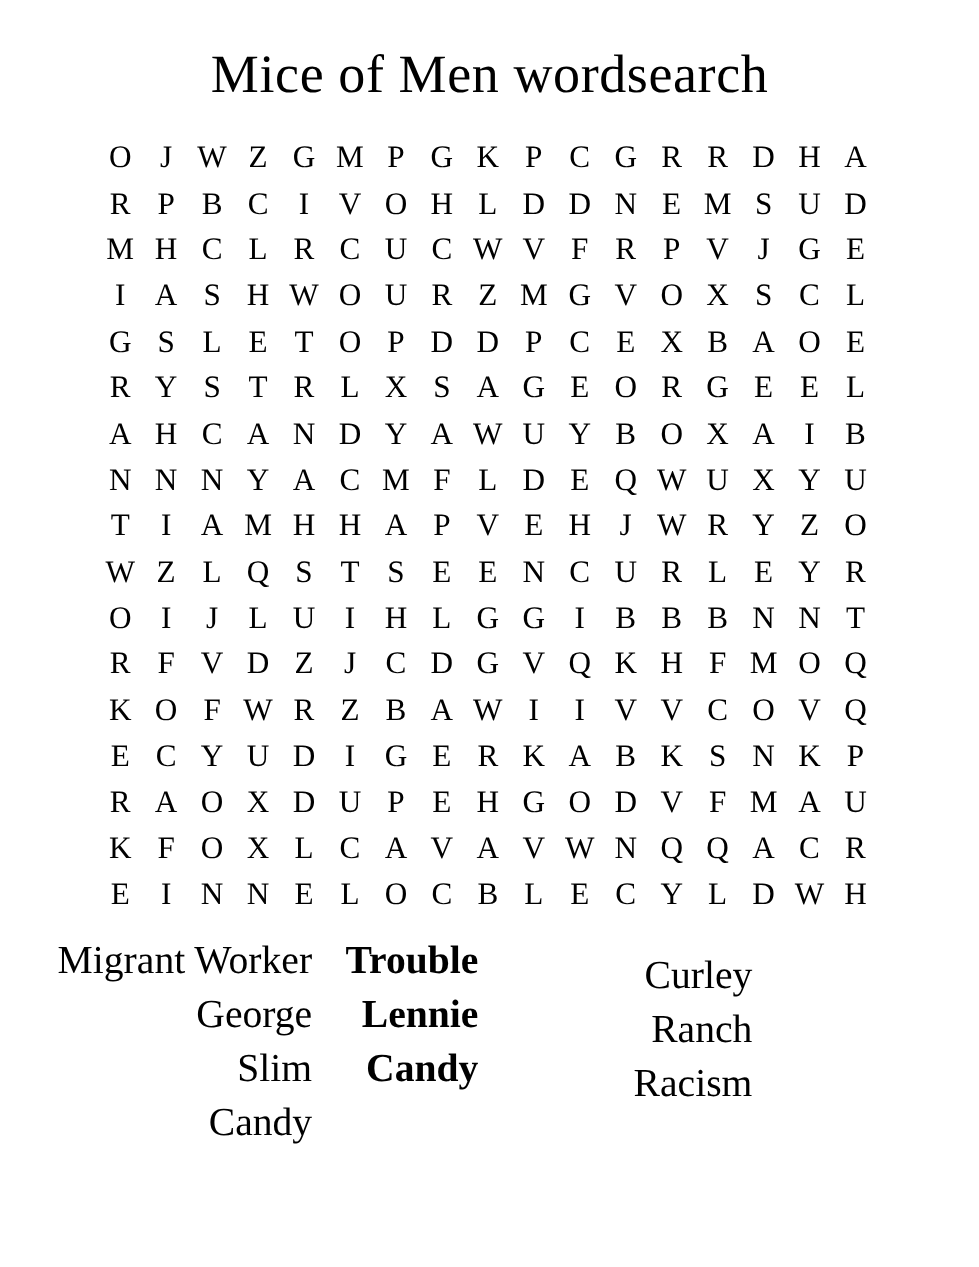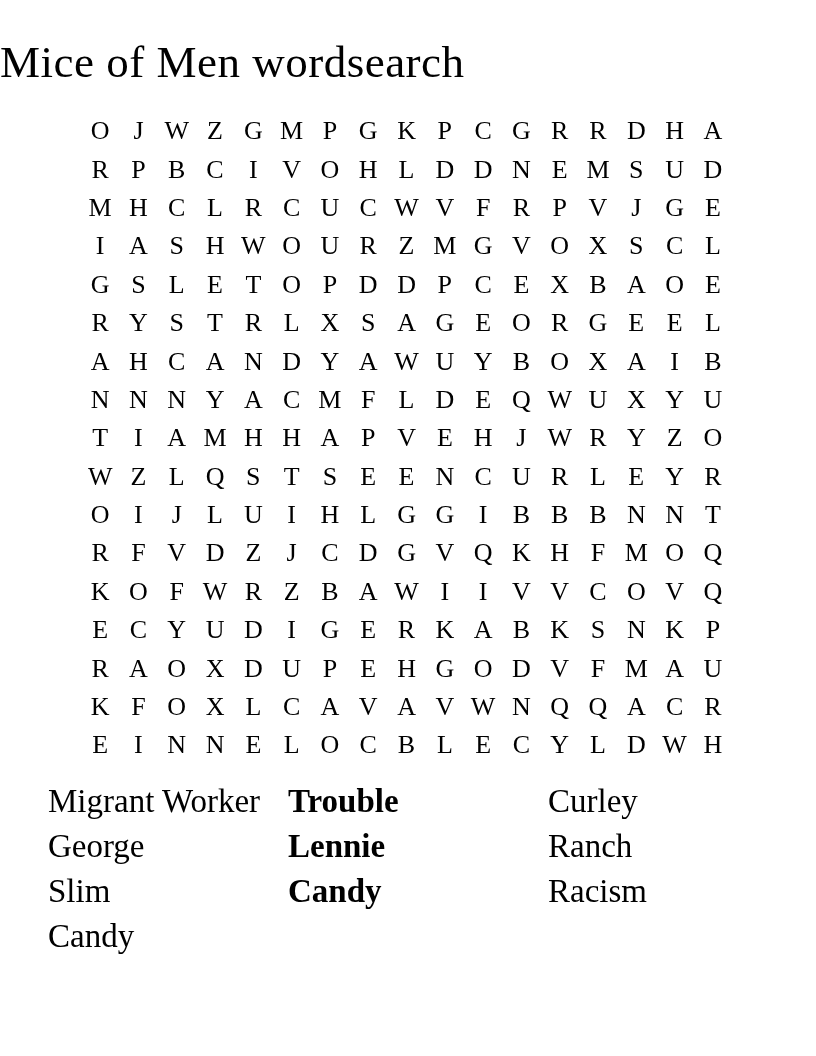--- a/index.html
+++ b/index.html
@@ -14,21 +14,21 @@
     color: #000000;
     font-family: "Liberation Serif", serif;
     overflow: hidden;
   }
   .title {
     position: absolute;
     top: 36px;
     left: 0;
     width: 100%;
     margin: 0;
-    text-align: left;
+    text-align: center;
     font-size: 45px;
     font-weight: 400;
     letter-spacing: 0.5px;
   }
   .grid {
     position: absolute;
     left: 81px;
     top: 112px;
     display: grid;
     grid-template-columns: repeat(17, 38.3px);
@@ -46,25 +46,26 @@
     top: 779px;
     left: 0;
     width: 100%;
   }
   .wordcol {
     position: absolute;
     top: 0;
   }
   .wordcol-0 { left: 48px; }
   .wordcol-1 { left: 288px; font-weight: bold; }
-  .wordcol-2 { left: 548px; }
+  .wordcol-2 { left: 528px; margin-top: 12px; }
   .word {
     font-size: 33px;
     line-height: 45px;
     white-space: nowrap;
+    text-align: right;
   }
 </style>
 </head>
 <body>
 
 <div class="page">
   <h1 class="title">Mice of Men wordsearch</h1>
 
   <div class="grid" id="letter-grid">
       <span class="cell">O</span>

